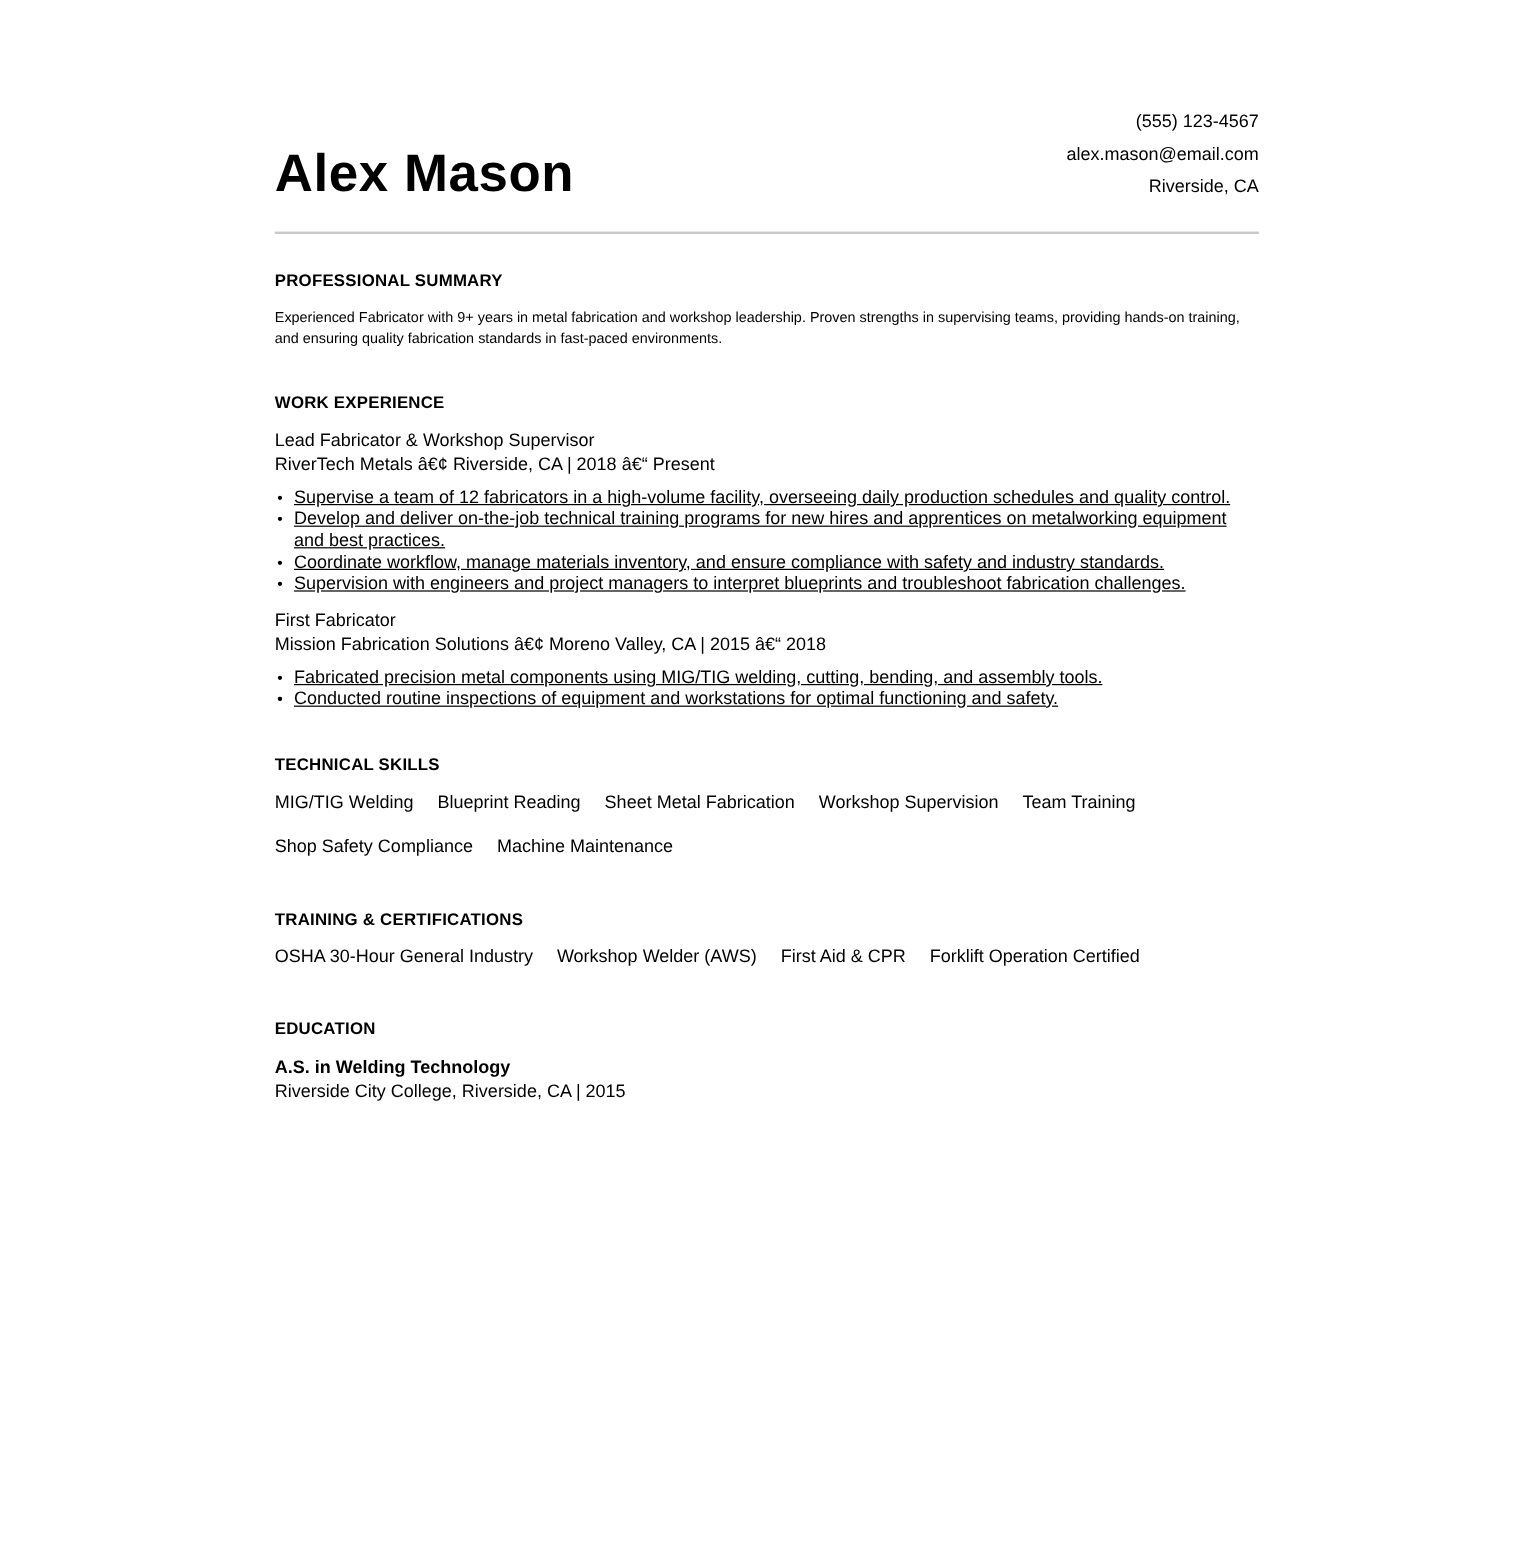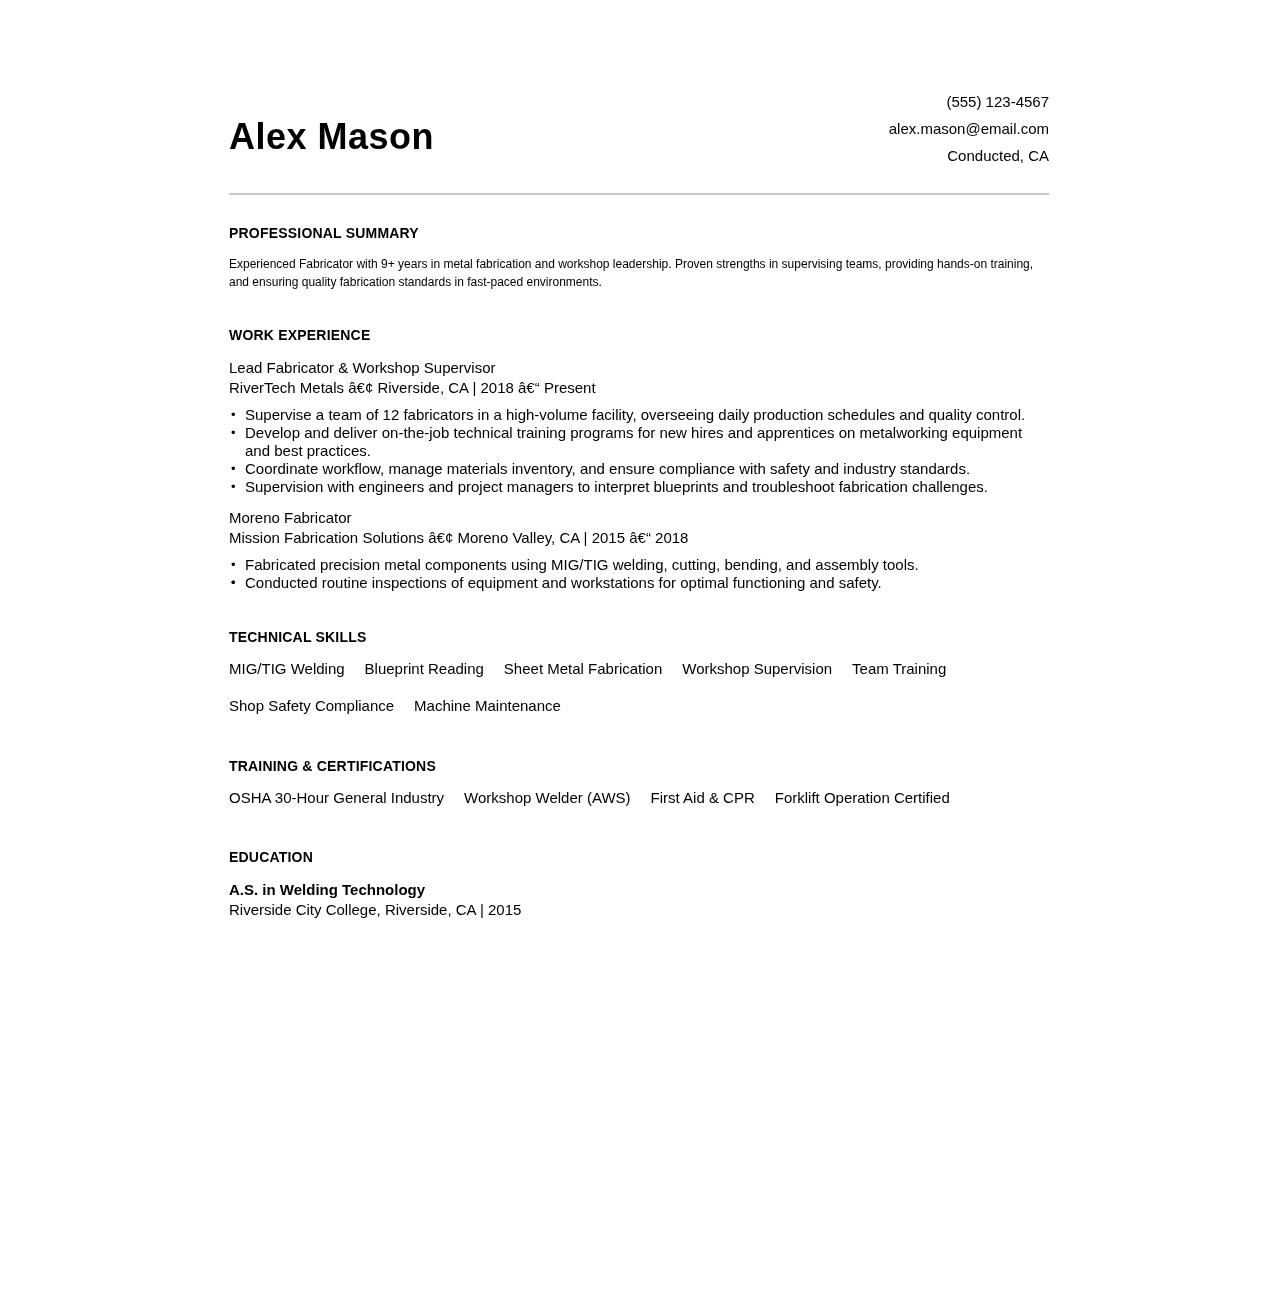--- a/index.html
+++ b/index.html
@@ -18,25 +18,25 @@
     overflow: hidden;
   }
 
   
   .header-row {
     display: flex;
     justify-content: space-between;
     align-items: flex-end;
   }
   .name {
-    font-size: 36px;
+    font-size: 44px;
     font-weight: bold;
     line-height: 1;
     letter-spacing: 0.5px;
-    margin-bottom: 14px;
+    margin-bottom: 2px;
     white-space: nowrap;
   }
   .contact {
     text-align: right;
     font-size: 15px;
     line-height: 27px;
   }
   .divider {
     margin-top: 24px;
     height: 2px;
@@ -79,20 +79,21 @@
   ul.bullets {
     list-style: none;
     margin: 8px 0 0 0;
     padding: 0;
   }
   ul.bullets li {
     position: relative;
     padding-left: 16px;
     font-size: 15px;
     line-height: 18px;
+    text-decoration: underline;
   }
   .blt {
     position: absolute;
     left: 2px;
     top: 0;
     font-size: 13px;
     line-height: 18px;
   }
   .blt::before { content: "\2022"; }
 
@@ -124,21 +125,21 @@
 </head>
 <body>
 
 <div class="page">
 
   <div class="header-row">
     <div class="name">Alex Mason</div>
     <div class="contact">
       <div>(555) 123-4567</div>
       <div>alex.mason@email.com</div>
-      <div>Conducted, CA</div>
+      <div>Riverside, CA</div>
     </div>
   </div>
 
   <div class="divider"></div>
 
   <div class="sec-summary">
     <h2 class="sec-heading">PROFESSIONAL SUMMARY</h2>
     <p class="body-text">Experienced Fabricator with 9+ years in metal fabrication and workshop leadership. Proven strengths in supervising teams, providing hands-on training, and ensuring quality fabrication standards in fast-paced environments.</p>
   </div>
 
@@ -150,21 +151,21 @@
       <div class="job-meta">RiverTech Metals â€¢ Riverside, CA | 2018 â€“ Present</div>
       <ul class="bullets">
         <li><span class="blt"></span><span>Supervise a team of 12 fabricators in a high-volume facility, overseeing daily production schedules and quality control.</span></li>
         <li><span class="blt"></span><span>Develop and deliver on-the-job technical training programs for new hires and apprentices on metalworking equipment and best practices.</span></li>
         <li><span class="blt"></span><span>Coordinate workflow, manage materials inventory, and ensure compliance with safety and industry standards.</span></li>
         <li><span class="blt"></span><span>Supervision with engineers and project managers to interpret blueprints and troubleshoot fabrication challenges.</span></li>
       </ul>
     </div>
 
     <div class="job">
-      <div class="job-title">Moreno Fabricator</div>
+      <div class="job-title">First Fabricator</div>
       <div class="job-meta">Mission Fabrication Solutions â€¢ Moreno Valley, CA | 2015 â€“ 2018</div>
       <ul class="bullets">
         <li><span class="blt"></span><span>Fabricated precision metal components using MIG/TIG welding, cutting, bending, and assembly tools.</span></li>
         <li><span class="blt"></span></li>
         <li><span class="blt"></span><span>Conducted routine inspections of equipment and workstations for optimal functioning and safety.</span></li>
       </ul>
     </div>
   </div>
 
   <div class="sec-skills">

